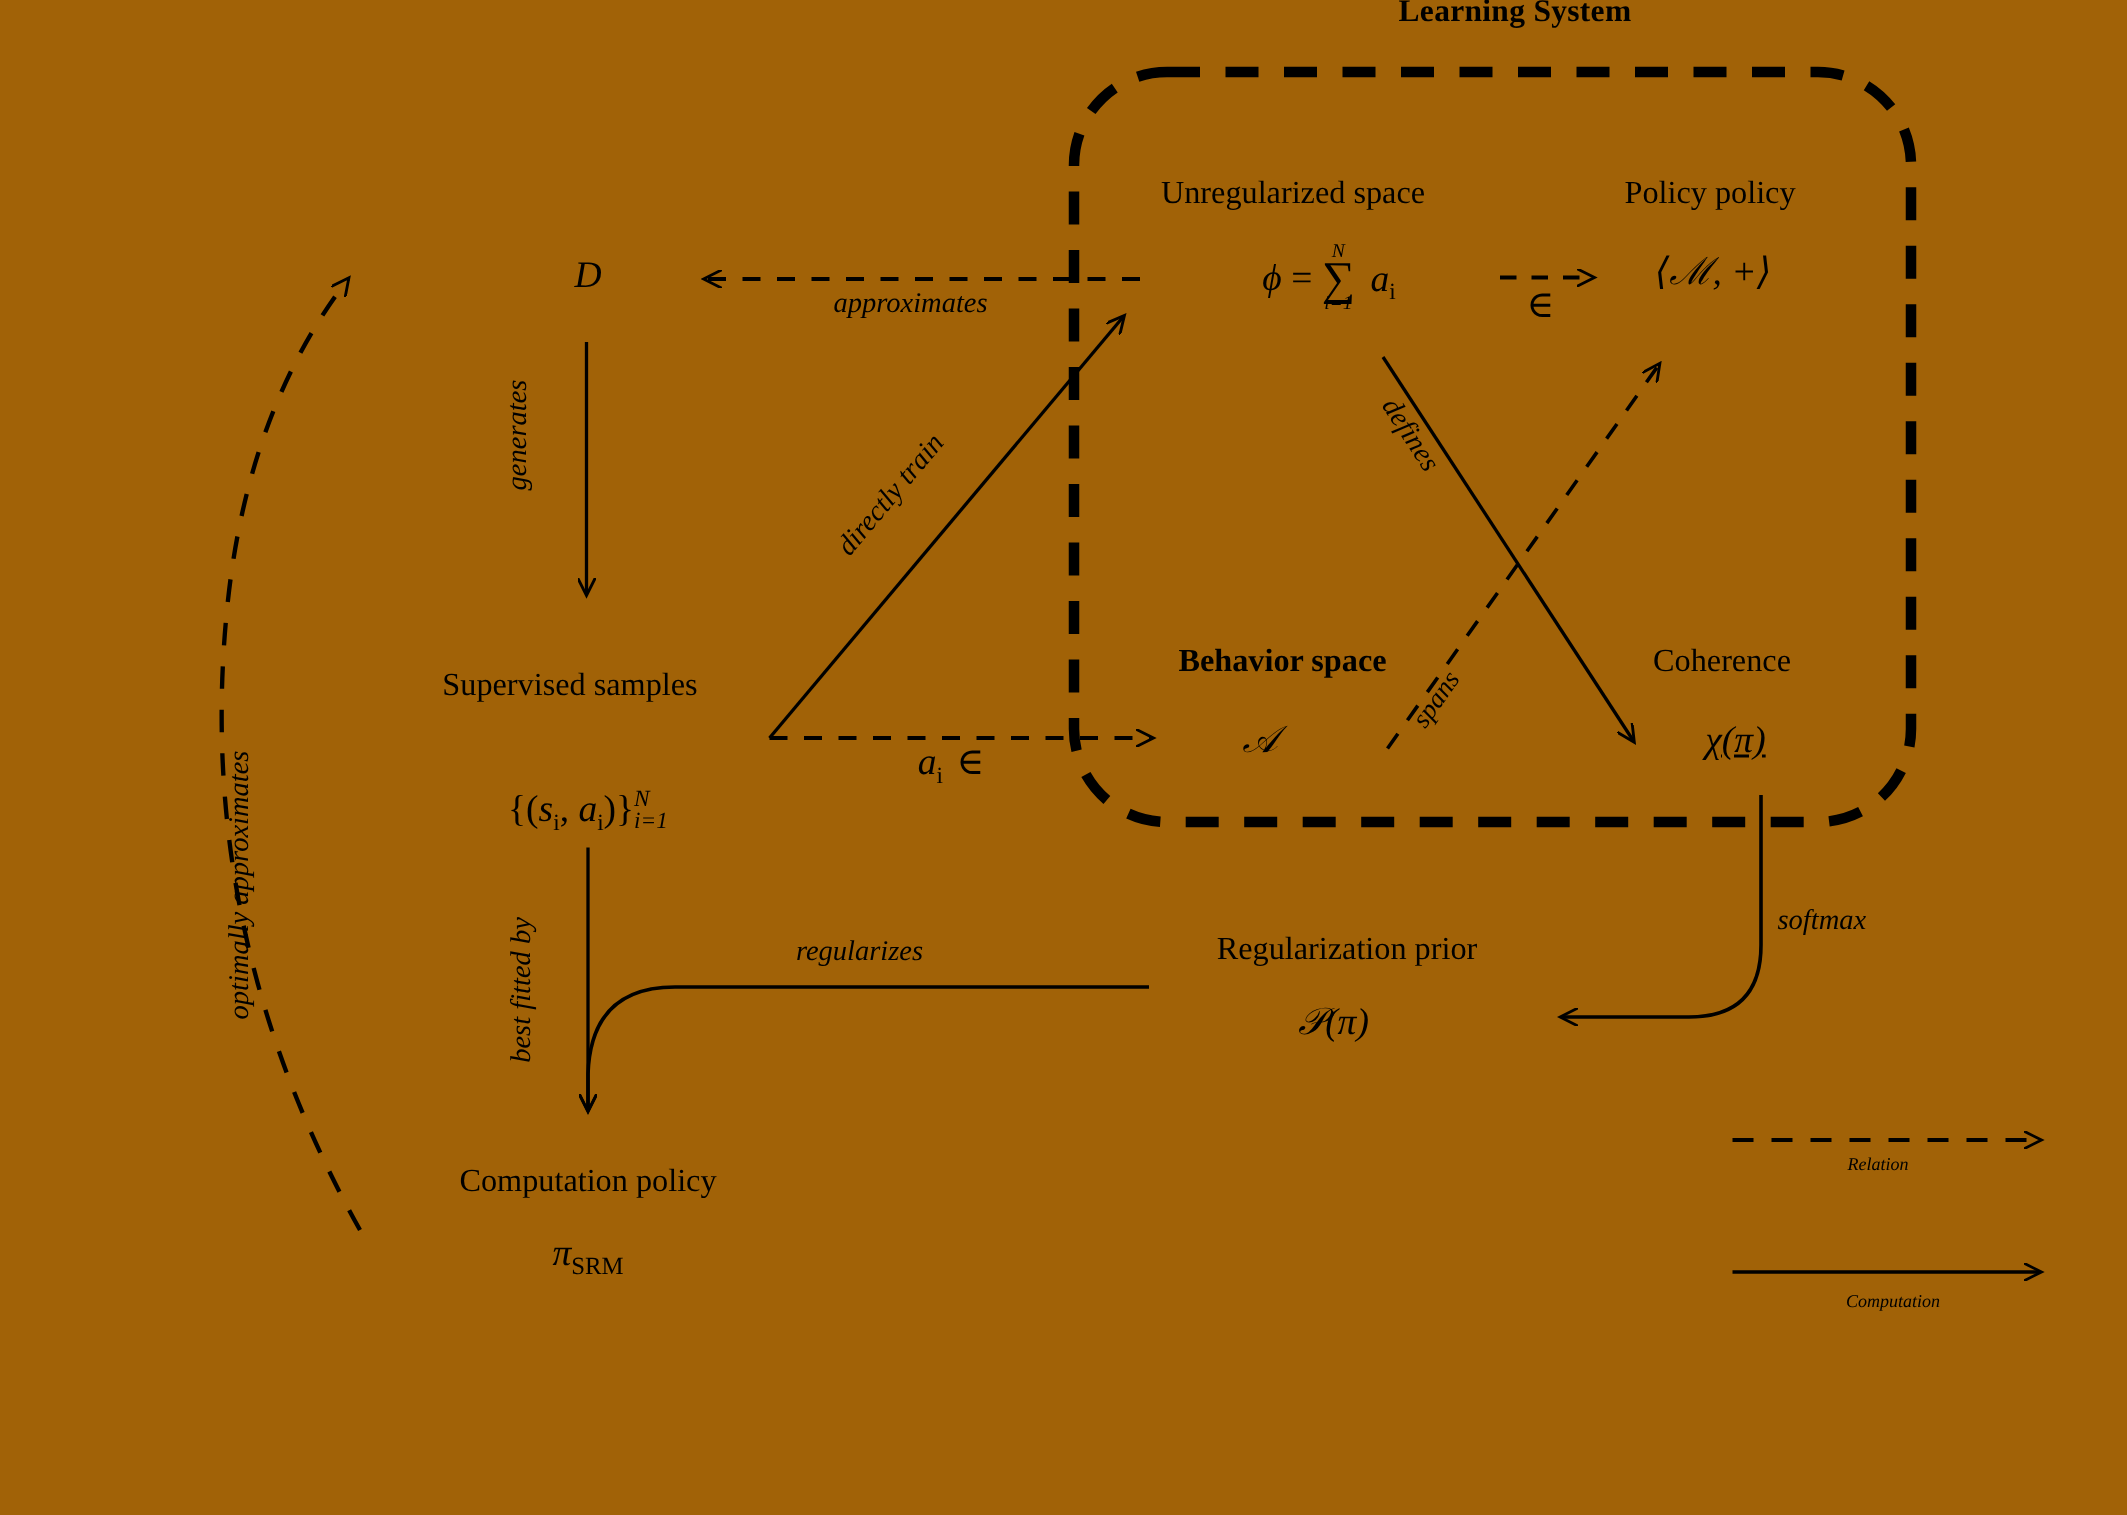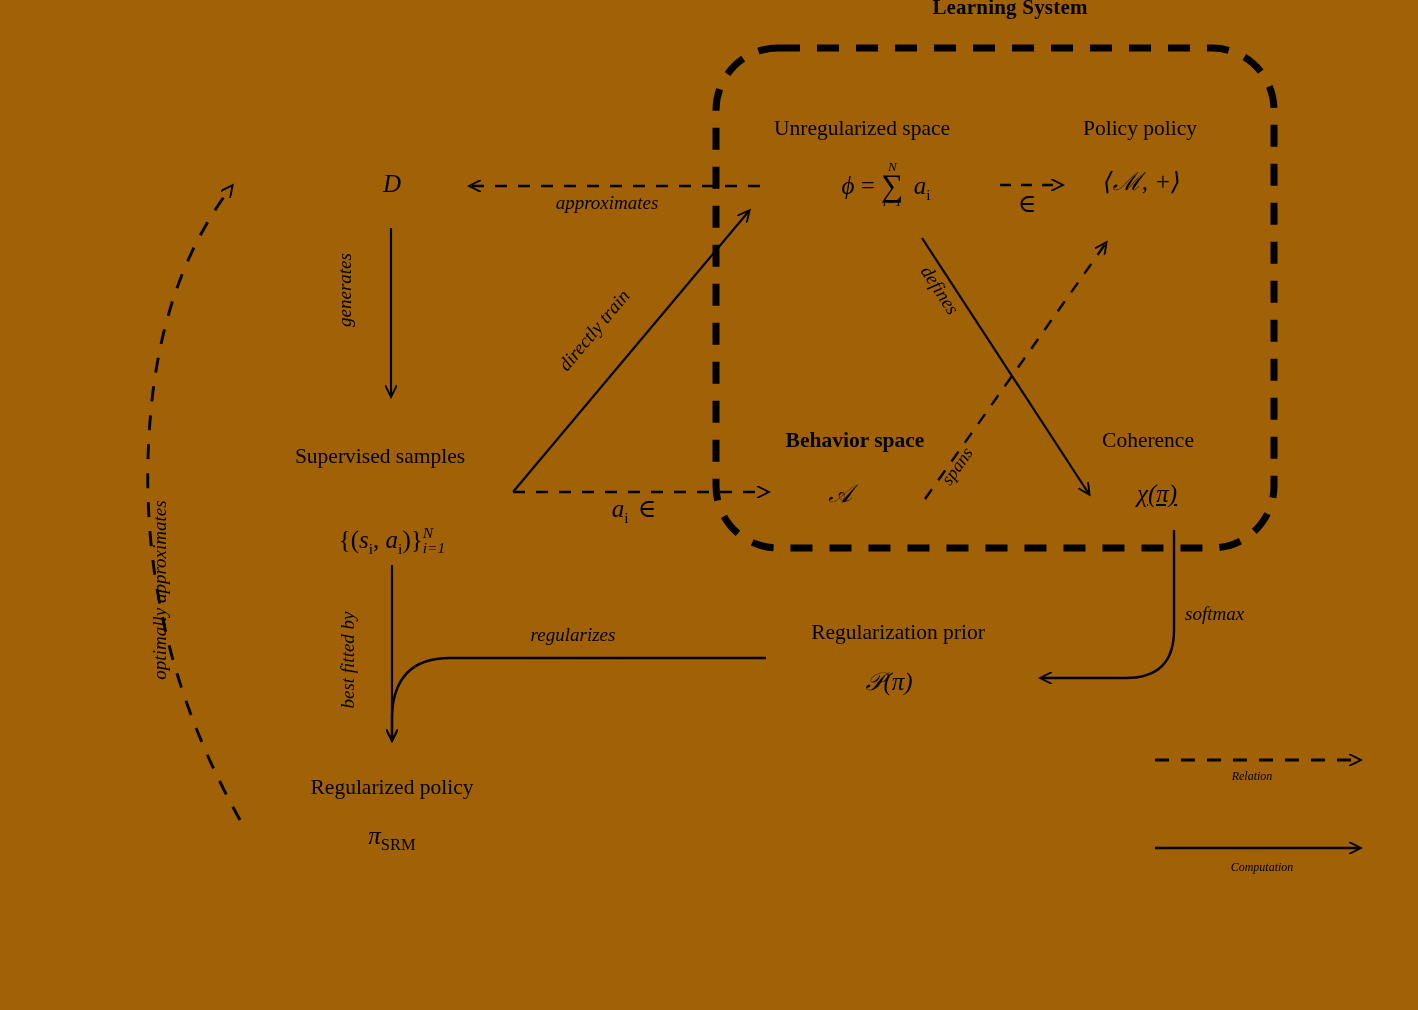--- a/index.html
+++ b/index.html
@@ -109,21 +109,21 @@
 
   <div class="lbl title ctr" style="left:1010px; top:-4px;">Learning System</div>
 
   <div class="lbl node-sym ctr" style="left:392px; top:170px;">D</div>
 
   <div class="lbl node-name ctr" style="left:380px; top:428px;margin-top:16px;">Supervised samples</div>
   <div class="lbl math ctr" style="left:392px; top:482px;margin-top:44px;">
     <span class="up">{(</span><span class="cal">s</span><sub class="ss">i</sub><span class="up">,&nbsp;</span><span class="cal">a</span><sub class="ss">i</sub><span class="up">)}</span><span style="display:inline-block;font-size:.62em;line-height:.95;vertical-align:-.28em;text-align:left;"><span style="display:block;font-style:italic;">N</span><span style="display:block;font-style:italic;">i=1</span></span>
   </div>
 
-  <div class="lbl node-name ctr" style="left:392px; top:775px;">Regularized policy</div>
+  <div class="lbl node-name ctr" style="left:392px; top:775px;">Computation policy</div>
   <div class="lbl node-sym ctr" style="left:392px; top:822px;">
     <span>π</span><sub class="ss" style="font-size:.66em;">SRM</sub>
   </div>
 
   <div class="lbl node-name ctr" style="left:862px; top:116px;">Unregularized space</div>
   <div class="lbl math ctr" style="left:886px; top:168px;">
     <span class="cal">ϕ</span> <span class="up">=</span>
     <span style="position:relative;display:inline-block;vertical-align:-.10em;">
       <span style="font-size:1.25em;">∑</span>
       <span style="position:absolute;left:50%;transform:translateX(-50%);top:-.62em;font-size:.52em;font-style:italic;">N</span>

